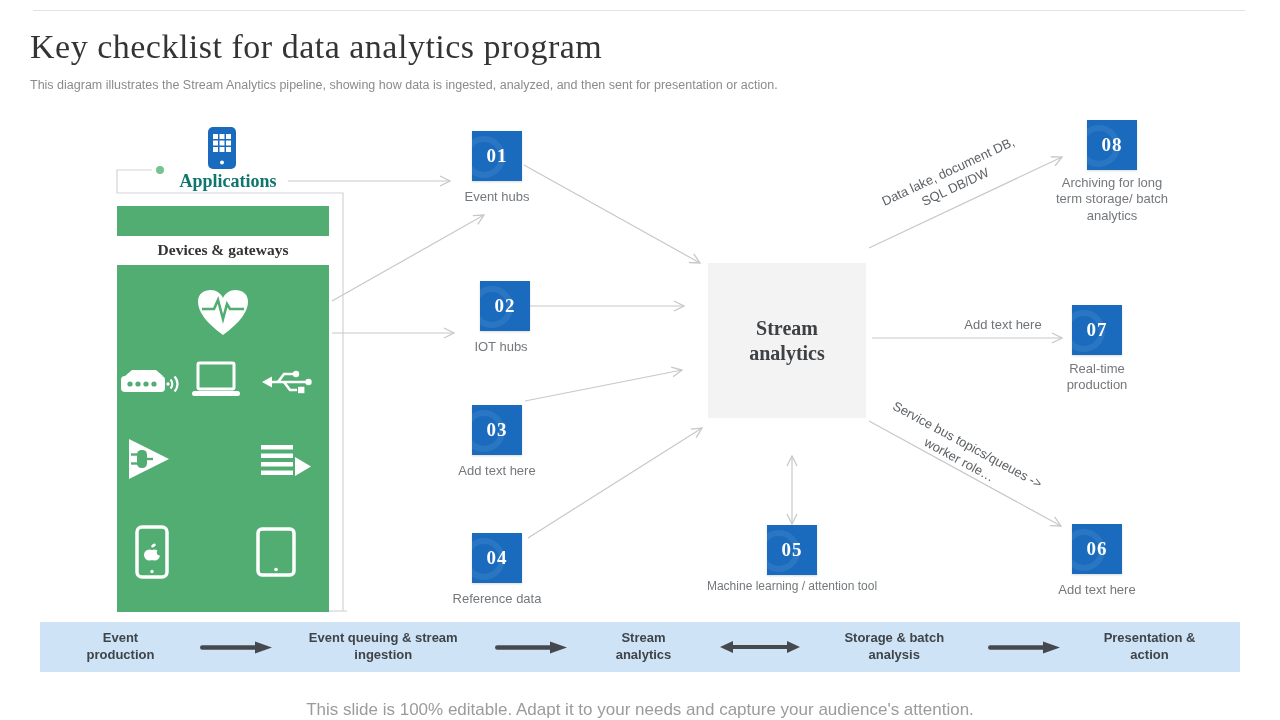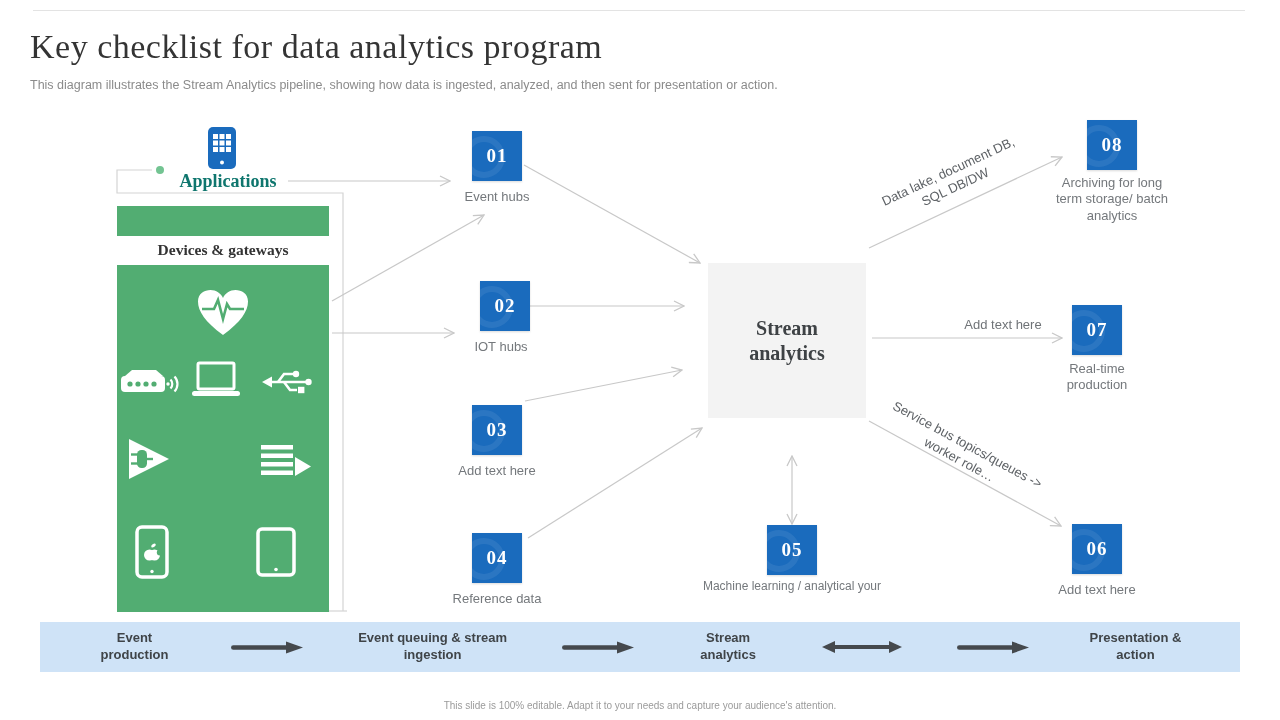--- a/index.html
+++ b/index.html
@@ -77,33 +77,33 @@
 
   
   .edge-label { position:absolute; z-index:2; font-size:13px; color:#5d6165; text-align:center; line-height:1.3; }
   .el-datalake { top:163px; left:868px; width:168px; transform:rotate(-25deg); }
   .el-addtext { top:317px; left:942px; width:122px; color:#6f7377; }
   .el-servicebus { top:436px; left:872px; width:182px; transform:rotate(28.5deg); }
 
   
   .pipeline {
     top:622px; left:40px; width:1200px; height:50px; background:#cfe3f7; z-index:2;
-    display:flex; align-items:center; justify-content:space-between; padding:0 52px;
+    display:flex; align-items:center; justify-content:space-between; padding:0 38px;
   }
   .step { text-align:center; font-weight:bold; font-size:13px; color:#3f4448; line-height:1.3; }
   .step .t { display:inline-block; }
   .s1 .t { max-width:85px; }
   .s2 .t { max-width:150px; }
   .s3 .t { max-width:80px; }
   .s4 .t { max-width:115px; }
   .s5 .t { max-width:105px; }
   .flow { flex:0 0 auto; display:block; }
 
   .footer-note {
-    top:700px; left:0; width:100%; text-align:center; font-size:10px; color:#9b9b9b;
+    top:700px; left:0; width:100%; text-align:center; font-size:17px; color:#9b9b9b;
   }
 </style>
 </head>
 <body>
 
 <div class="slide">
 
   <div class="abs top-rule"></div>
 
   <div class="abs title">Key checklist for data analytics program</div>
@@ -235,21 +235,21 @@
   <div class="node" style="left:472px; top:533px;">
     <div class="nbox">
         <span class="nnum">04</span>
       </div>
     <div class="nlabel">Reference data</div>
   </div>
   <div class="node" style="left:767px; top:517px;margin-top:8px;">
     <div class="nbox">
         <span class="nnum">05</span>
       </div>
-    <div class="nlabel small">Machine learning / analytical your</div>
+    <div class="nlabel small">Machine learning / attention tool</div>
   </div>
   <div class="node" style="left:1072px; top:516px;margin-top:8px;">
     <div class="nbox">
         <span class="nnum">06</span>
       </div>
     <div class="nlabel">Add text here</div>
   </div>
   <div class="node" style="left:1072px; top:305px;">
     <div class="nbox">
         <span class="nnum">07</span>
@@ -281,20 +281,21 @@
     <svg class="flow" width="72" height="13" viewBox="0 0 72 13">
         <rect x="0" y="4.2" width="58" height="4.6" rx="2.3" fill="#45494d"></rect>
         <path d="M55 0.5 L72 6.5 L55 12.5 Z" fill="#45494d"></path>
       </svg>
     <div class="step s3"><span class="t">Stream analytics</span></div>
     <svg class="flow" width="80" height="14" viewBox="0 0 80 14">
         <rect x="10" y="5" width="60" height="4" fill="#45494d"></rect>
         <path d="M13 1 L0 7 L13 13 Z" fill="#45494d"></path>
         <path d="M67 1 L80 7 L67 13 Z" fill="#45494d"></path>
       </svg>
+    <div class="step s4"><span class="t">Storage &amp; batch analysis</span></div>
     <svg class="flow" width="72" height="13" viewBox="0 0 72 13">
         <rect x="0" y="4.2" width="58" height="4.6" rx="2.3" fill="#45494d"></rect>
         <path d="M55 0.5 L72 6.5 L55 12.5 Z" fill="#45494d"></path>
       </svg>
     <div class="step s5"><span class="t">Presentation &amp; action</span></div>
   </div>
 
   <div class="abs footer-note">This slide is 100% editable. Adapt it to your needs and capture your audience's attention.</div>
 
 </div>

